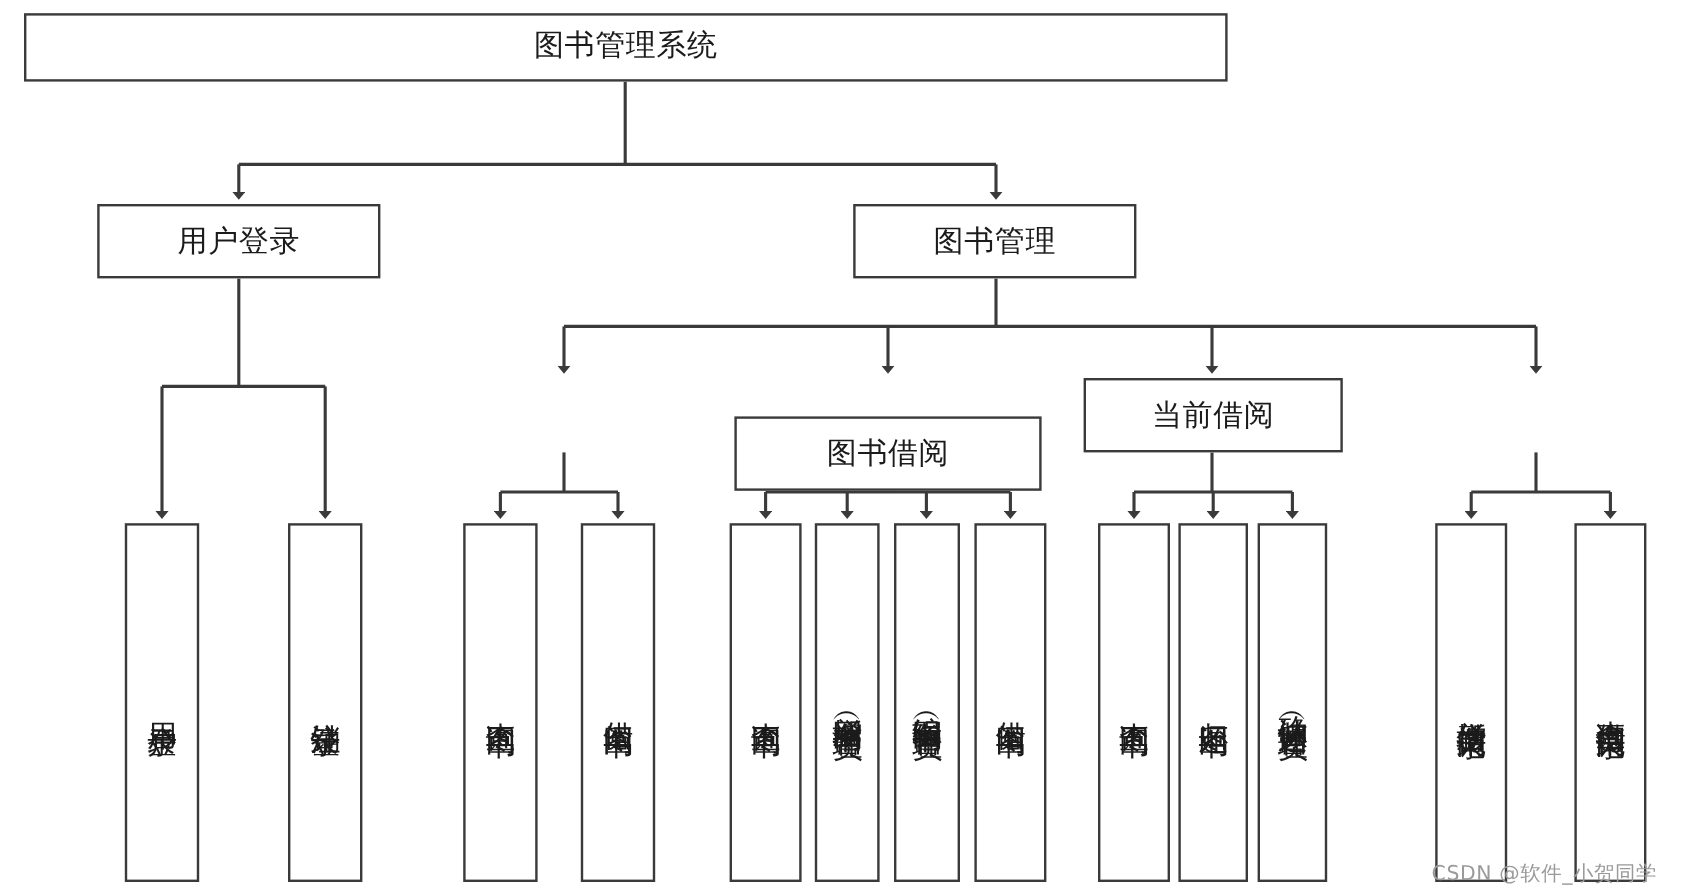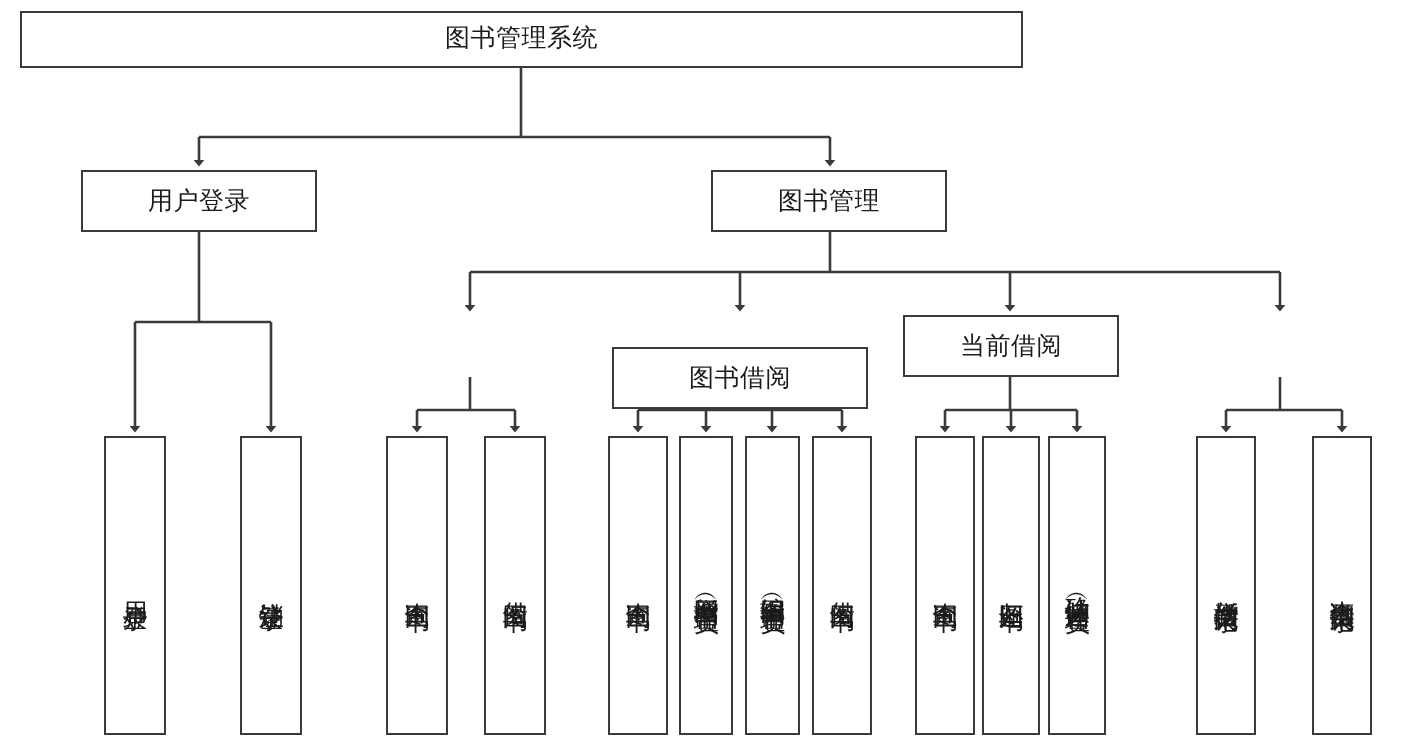--- a/index.html
+++ b/index.html
@@ -169,14 +169,15 @@
   <div class="node-box vertical" style="left: 1048px; top: 436px; width: 58px; height: 299px;">
     <span class="node-label">确认归还（管理员）</span>
   </div>
   <div class="node-box vertical" style="left: 1196px; top: 436px; width: 60px; height: 299px;">
     <span class="node-label">新增借阅记录</span>
   </div>
   <div class="node-box vertical" style="left: 1312px; top: 436px; width: 60px; height: 299px;">
     <span class="node-label">查询借阅记录</span>
   </div>
 
+  <div class="watermark" style="left: 1193px; top: 716px;">CSDN @软件_小贺同学</div>
 
 </div>
 
 </body></html>

